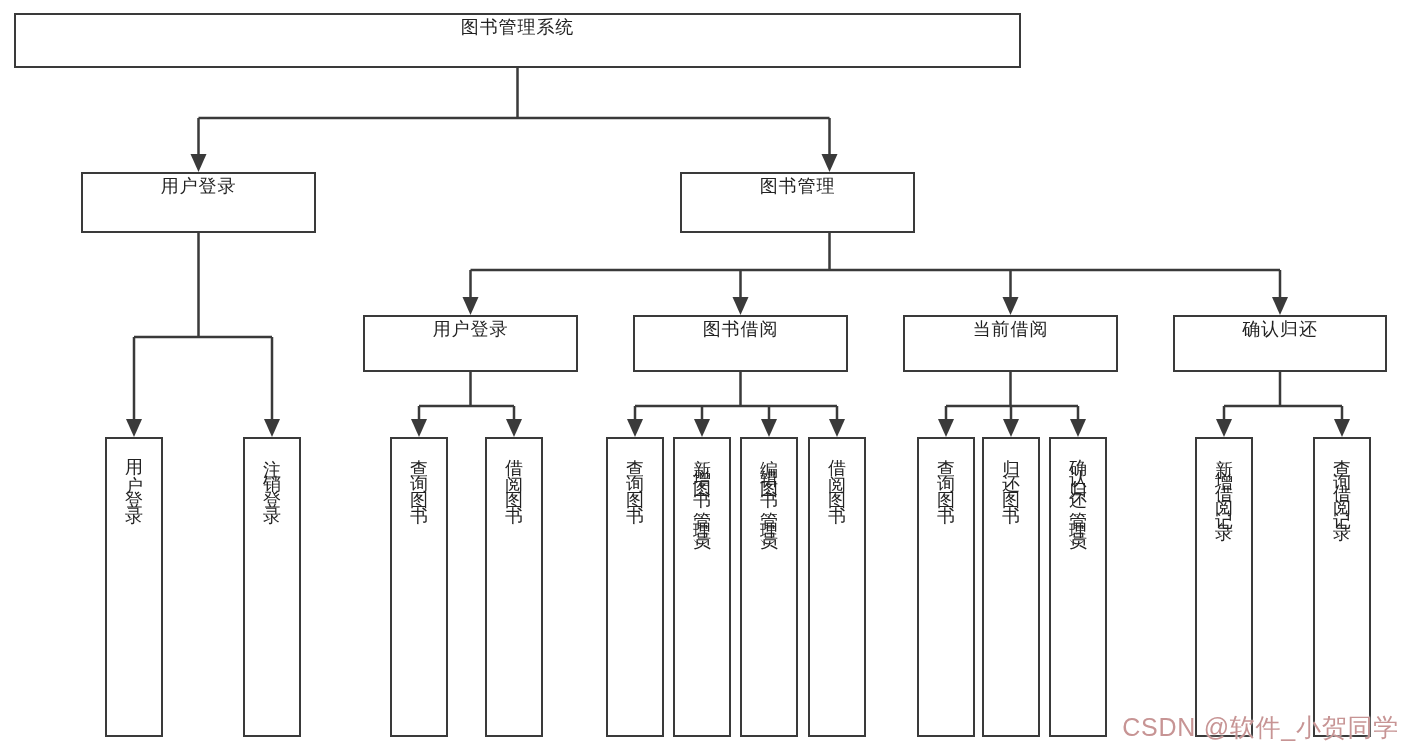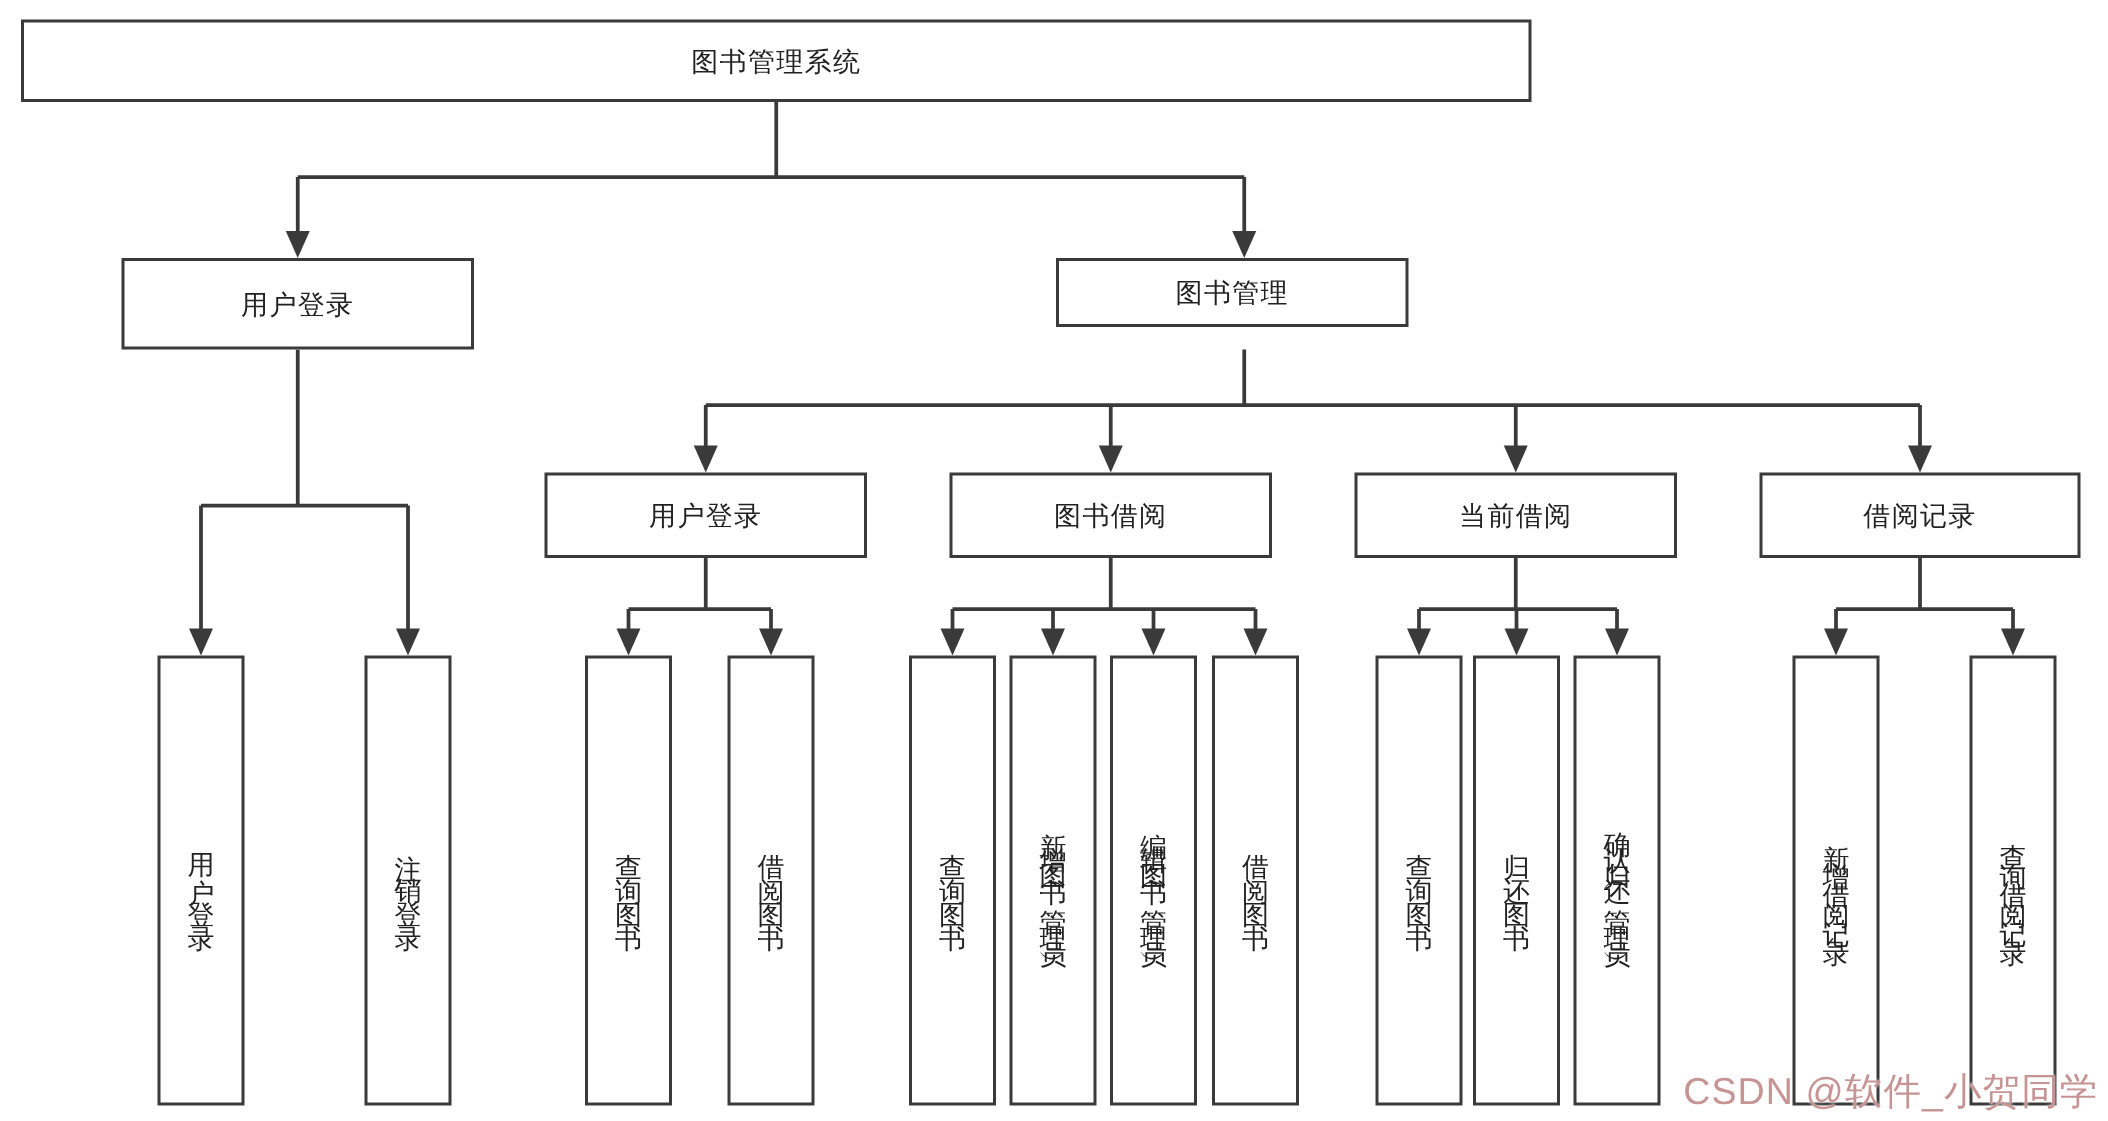--- a/index.html
+++ b/index.html
@@ -15,21 +15,21 @@
     position:relative;width:1405px;height:747px;
     background:var(--color-background);overflow:hidden;
   }
   .connectors{position:absolute;left:0;top:0;z-index:0;}
   .connectors path{stroke:var(--color-line);stroke-width:2.5;fill:none;}
   .connectors polygon{fill:var(--color-line);stroke:none;}
   .box{
     position:absolute;z-index:1;box-sizing:border-box;
     background:var(--color-box_background);
     border:2px solid var(--color-line);
-    display:flex;align-items:center;justify-content:center;
+    display:flex;align-items:flex-start;justify-content:center;
     color:var(--color-text);
   }
   .box.h span{
     font-size:18px;letter-spacing:0.05em;white-space:nowrap;
   }
   .box.v{padding:6px 0;}
   .vtext{
     writing-mode:vertical-rl;text-orientation:mixed;
     font-size:18px;line-height:1;white-space:nowrap;
   }
@@ -81,35 +81,35 @@
     <polygon points="1334,419 1350,419 1342,437"></polygon>
   </svg>
 
   <div class="box h" style="left:14px;top:13px;width:1007px;height:55px">
     <span>图书管理系统</span>
   </div>
 
   <div class="box h" style="left:81px;top:172px;width:235px;height:61px">
     <span>用户登录</span>
   </div>
-  <div class="box h" style="left:704px;top:172px;width:235px;height:46px">
+  <div class="box h" style="left:680px;top:172px;width:235px;height:61px">
     <span>图书管理</span>
   </div>
 
   <div class="box h" style="left:363px;top:315px;width:215px;height:57px">
     <span>用户登录</span>
   </div>
   <div class="box h" style="left:633px;top:315px;width:215px;height:57px">
     <span>图书借阅</span>
   </div>
   <div class="box h" style="left:903px;top:315px;width:215px;height:57px">
     <span>当前借阅</span>
   </div>
   <div class="box h" style="left:1173px;top:315px;width:214px;height:57px">
-    <span>借阅记录</span>
+    <span>确认归还</span>
   </div>
 
   <div class="box v" style="left:105px;top:437px;width:58px;height:300px">
     <span class="vtext" style="letter-spacing: 0.88em;">用户登录</span>
   </div>
   <div class="box v" style="left:243px;top:437px;width:58px;height:300px">
     <span class="vtext" style="letter-spacing: 0.88em;">注销登录</span>
   </div>
 
   <div class="box v" style="left:390px;top:437px;width:58px;height:300px">

